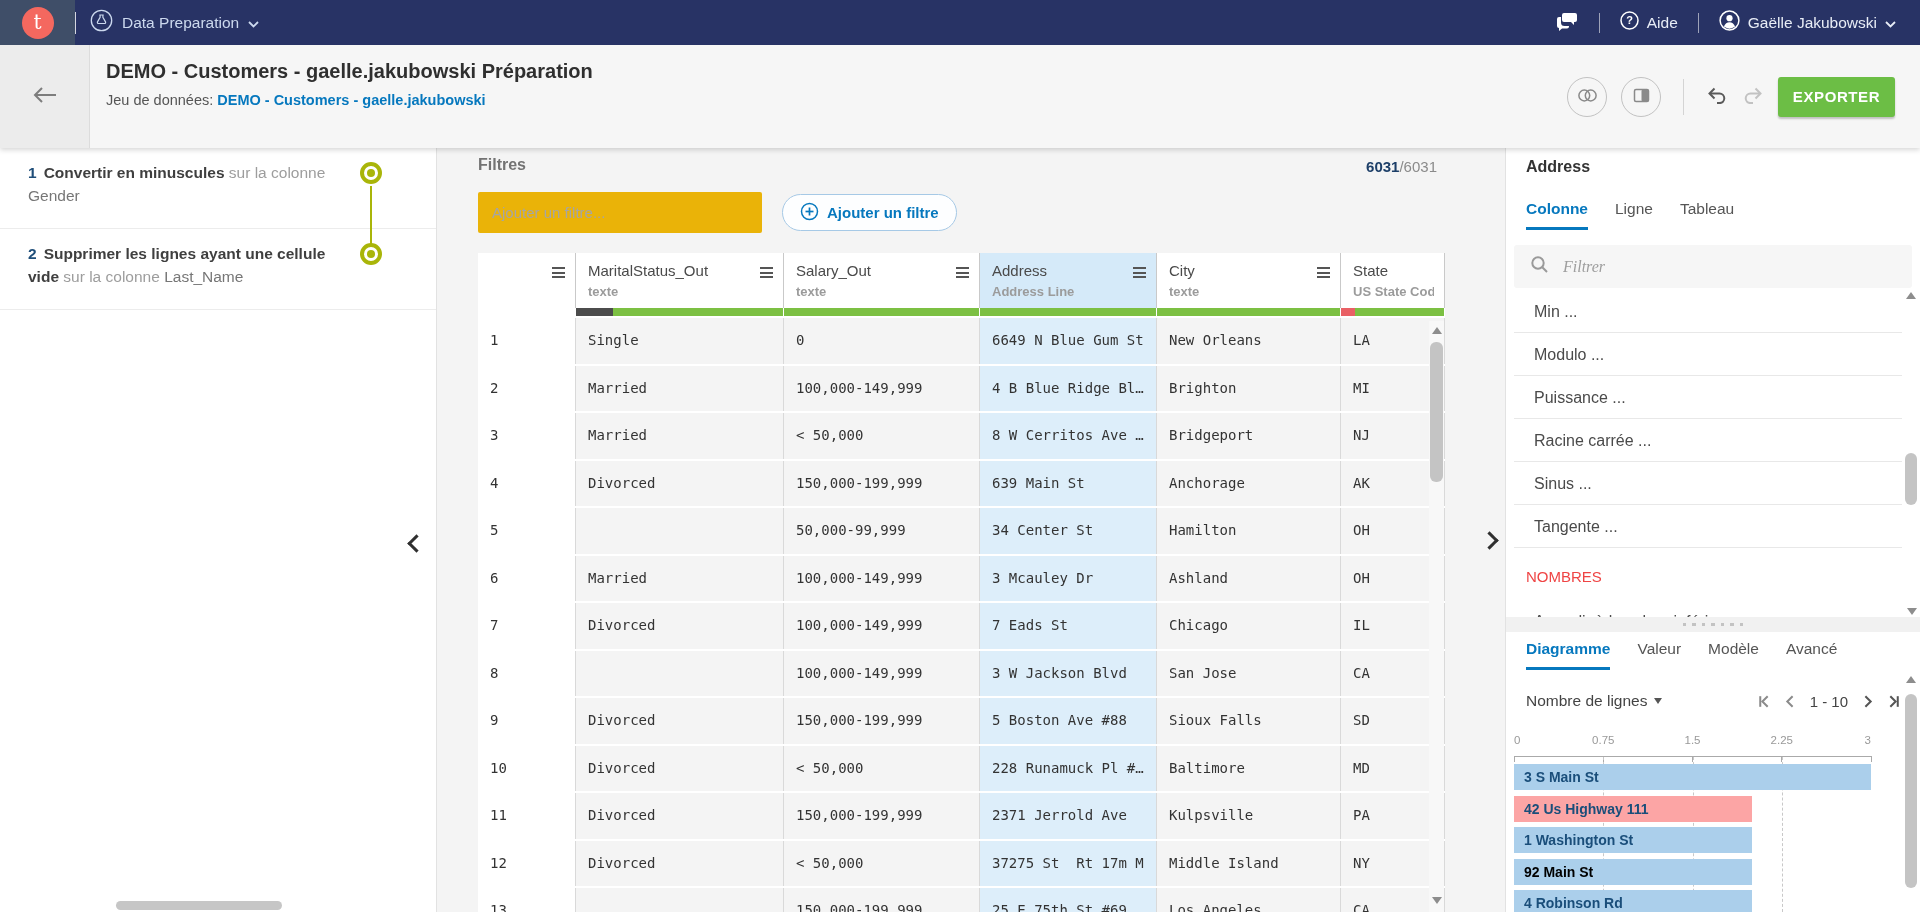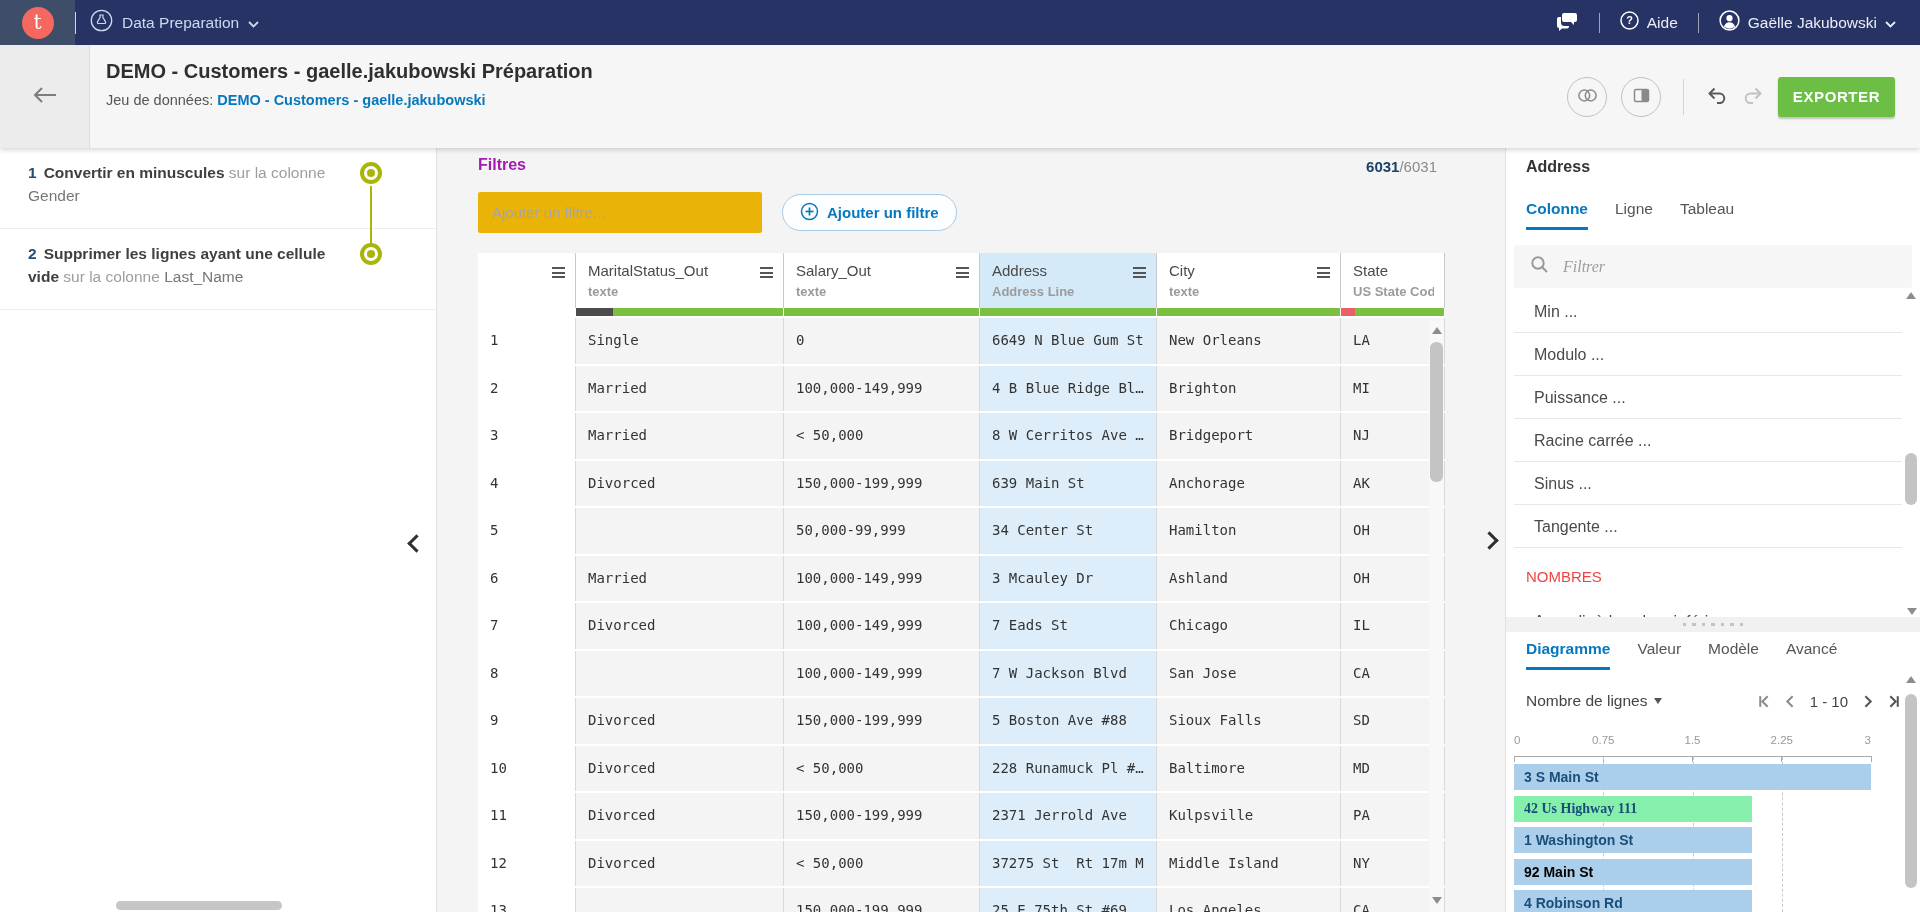--- a/index.html
+++ b/index.html
@@ -40,21 +40,21 @@
   .step-bullet::after { content:""; position:absolute; left:3px; top:3px; width:8px; height:8px; border-radius:50%; background:#a9b509; }
   .step-connector { position:absolute; right:64px; top:38px; height:74px; width:2px; background:#a9b509; z-index:1; }
   .collapse-left { position:absolute; right:4px; top:388px; width:22px; height:22px; cursor:pointer; }
   .chev { width:13px; height:13px; border-left:3px solid #2f2f2f; border-bottom:3px solid #2f2f2f; display:inline-block; }
   .chev.left  { transform:rotate(45deg); }
   .chev.right { transform:rotate(225deg); }
   .steps-hscroll { position:absolute; left:116px; bottom:2px; width:166px; height:9px; border-radius:4.5px; background:#c6c6c6; cursor:pointer; }
 
   
   .main { position:absolute; left:478px; top:148px; width:967px; bottom:0; }
-  .filters-title { position:absolute; left:0; top:8px; font-size:16px; font-weight:bold; color:#a21caf; }
+  .filters-title { position:absolute; left:0; top:8px; font-size:16px; font-weight:bold; color:#737373; }
   .row-count { position:absolute; right:8px; top:10px; font-size:15px; }
   .row-count .bold { color:#1d3f68; font-weight:bold; }
   .row-count .rest { color:#8a8a8a; }
   .filter-input-wrap { position:absolute; left:0; top:44px; width:284px; height:41px; background:#eab308; border-radius:2px; }
   .filter-input-wrap input { width:100%; height:100%; border:none; background:transparent; outline:none; padding:0 14px; font-size:15px; color:#444; font-family:"Liberation Sans",sans-serif; }
   .filter-input-wrap input::placeholder { color:#a5a5a5; }
   .add-filter-btn { position:absolute; left:304px; top:46px; height:37px; padding:0 17px; border-radius:19px; border:1.5px solid #a6c9e6; background:#fdfeff; color:#0678be; font-size:15px; font-weight:bold; display:flex; align-items:center; gap:8px; cursor:pointer; font-family:"Liberation Sans",sans-serif; }
 
   .dtable { position:absolute; left:0; top:105px; right:0; bottom:0; background:#fff; overflow:hidden; }
   .thead { display:flex; height:55px; }
@@ -388,21 +388,21 @@
           <div class="td" style="width: 208px;">Divorced</div>
           <div class="td" style="width: 196px;">100,000-149,999</div>
           <div class="td sel" style="width: 177px;">7 Eads St</div>
           <div class="td" style="width: 184px;">Chicago</div>
           <div class="td" style="width: 104px;">IL</div>
         </div>
         <div class="trow">
           <div class="td index" style="width: 98px;">8</div>
           <div class="td" style="width: 208px;"></div>
           <div class="td" style="width: 196px;">100,000-149,999</div>
-          <div class="td sel" style="width: 177px;">7 W Jackson Blvd</div>
+          <div class="td sel" style="width: 177px;">3 W Jackson Blvd</div>
           <div class="td" style="width: 184px;">San Jose</div>
           <div class="td" style="width: 104px;">CA</div>
         </div>
         <div class="trow">
           <div class="td index" style="width: 98px;">9</div>
           <div class="td" style="width: 208px;">Divorced</div>
           <div class="td" style="width: 196px;">150,000-199,999</div>
           <div class="td sel" style="width: 177px;">5 Boston Ave #88</div>
           <div class="td" style="width: 184px;">Sioux Falls</div>
           <div class="td" style="width: 104px;">SD</div>
@@ -526,21 +526,21 @@
           </svg>
       </button>
     </div>
   </div>
   <div class="chart-region" id="chartRegion">
     <div class="axis-line"></div>
     <div class="bars" id="chartBars">
         <div class="bar" style="width: 100%; background: rgb(171, 207, 235);">
           <span style="color: rgb(26, 78, 122);">3 S Main St</span>
         </div>
-        <div class="bar" style="width: 66.6667%; background: #86efac; font-family: Liberation Serif, serif;">
+        <div class="bar" style="width: 66.6667%; background: #fca5a5;">
           <span style="color: rgb(26, 78, 122);">42 Us Highway 111</span>
         </div>
         <div class="bar" style="width: 66.6667%; background: rgb(171, 207, 235);">
           <span style="color: rgb(26, 78, 122);">1 Washington St</span>
         </div>
         <div class="bar" style="width: 66.6667%; background: rgb(171, 207, 235);">
           <span style="color: #000000;">92 Main St</span>
         </div>
         <div class="bar" style="width: 66.6667%; background: rgb(171, 207, 235);">
           <span style="color: rgb(26, 78, 122);">4 Robinson Rd</span>

